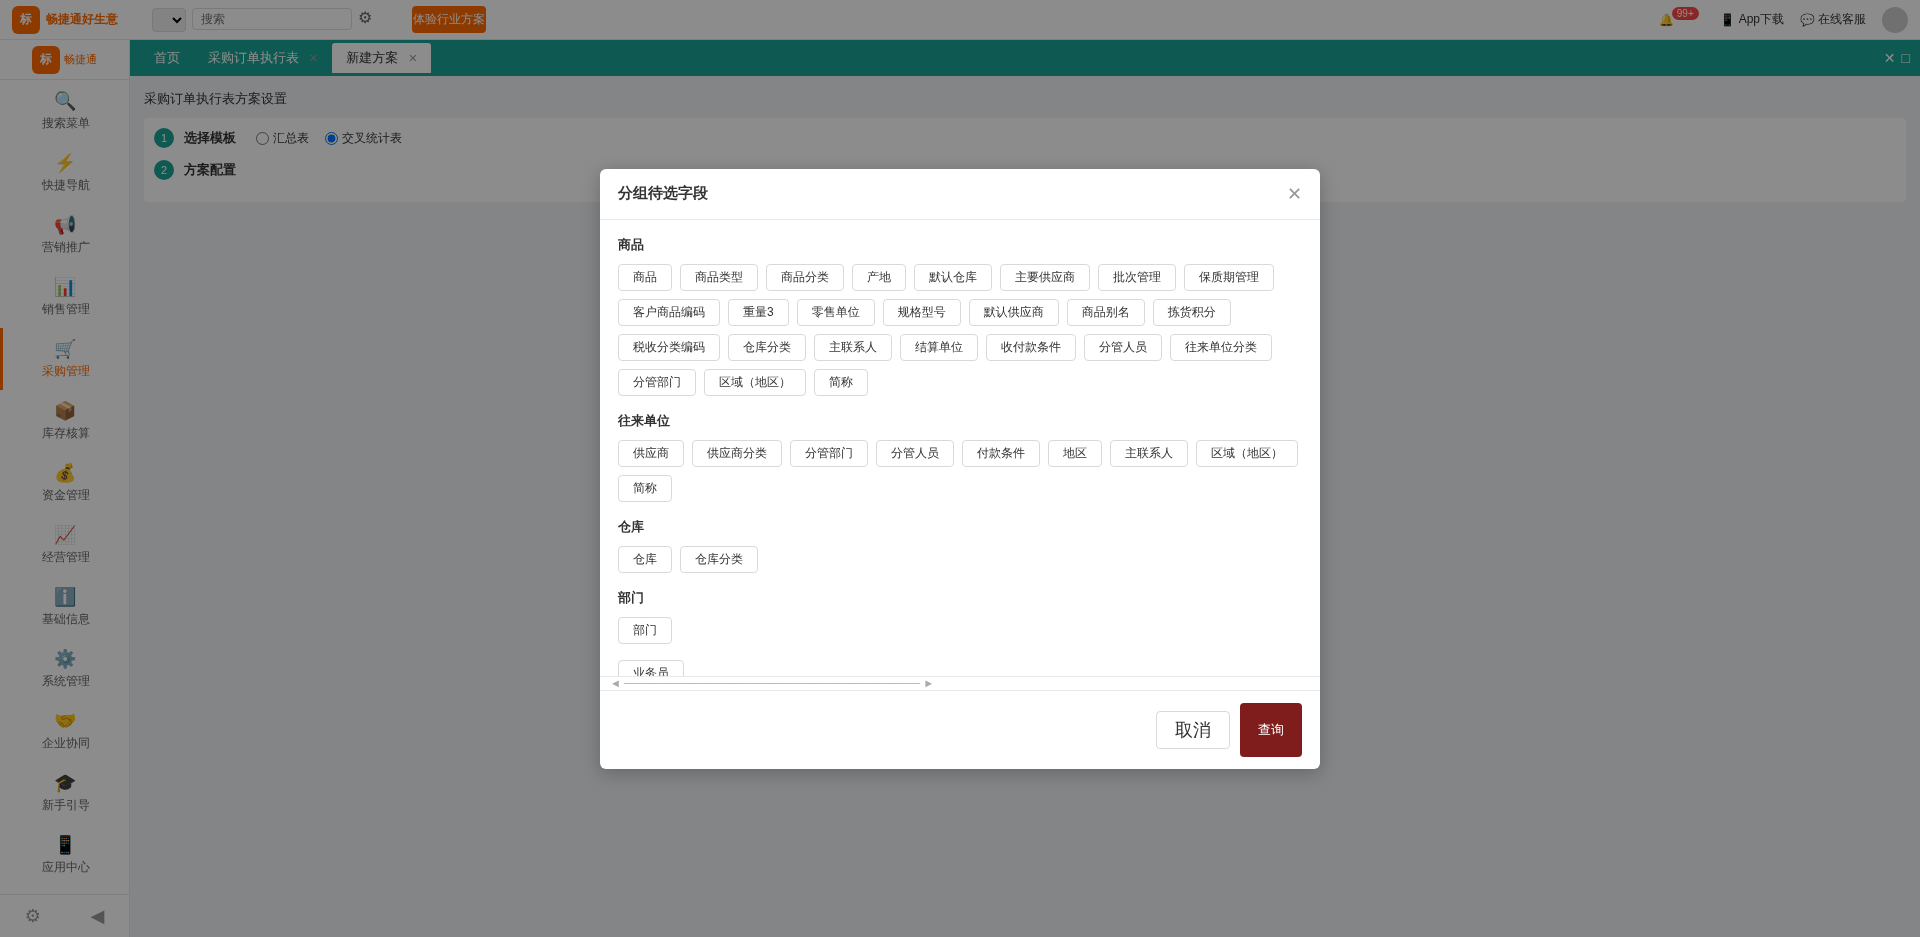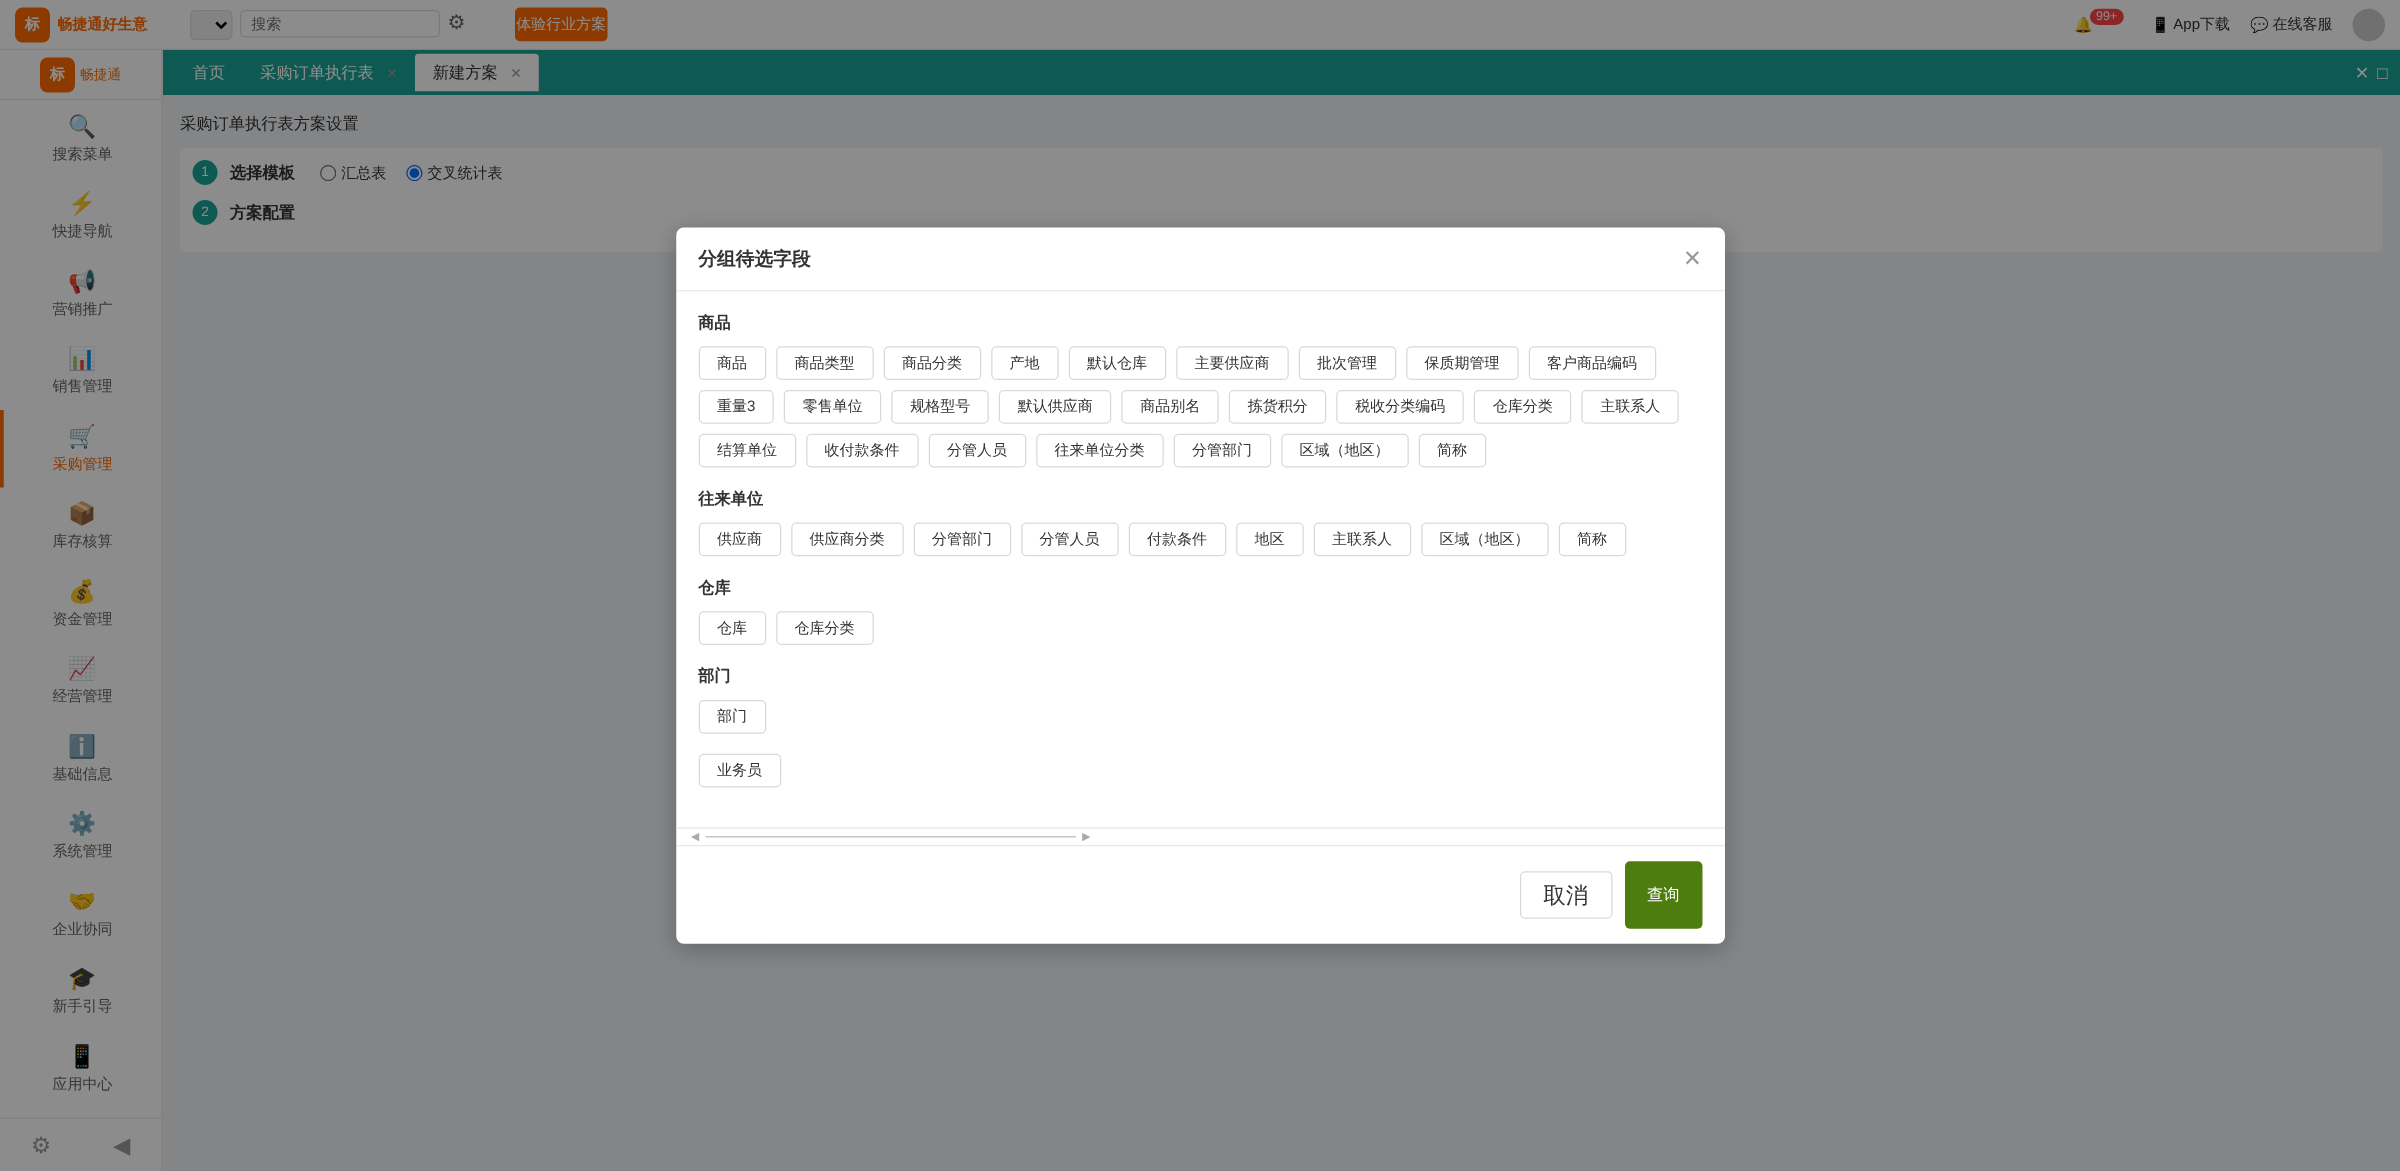--- a/index.html
+++ b/index.html
@@ -81,21 +81,21 @@
     }
     .page-title { font-size: 13px; color: #333; margin-bottom: 10px; }
 
     
     .modal-overlay {
       position: fixed; top: 0; left: 0; right: 0; bottom: 0;
       background: rgba(0,0,0,0.45); z-index: 200;
       display: flex; align-items: center; justify-content: center;
     }
     .modal {
-      background: #fff; border-radius: 6px; width: 839px;
+      background: #fff; border-radius: 6px; width: 720px;
       max-height: 600px; display: flex; flex-direction: column;
       box-shadow: 0 4px 20px rgba(0,0,0,0.25);
     }
     .modal-header {
       padding: 14px 18px; border-bottom: 1px solid #e8e8e8;
       display: flex; align-items: center; justify-content: space-between;
       font-size: 15px; font-weight: bold; color: #333; flex-shrink: 0;
     }
     .modal-close { background: none; border: none; cursor: pointer; font-size: 18px; color: #999; }
     .modal-body {
@@ -133,21 +133,21 @@
     .step-row { display: flex; align-items: center; gap: 10px; margin-bottom: 12px; }
     .step-badge {
       width: 20px; height: 20px; border-radius: 50%; background: #1aa596;
       color: #fff; font-size: 11px; display: flex; align-items: center; justify-content: center; flex-shrink: 0;
     }
     .step-label { font-size: 13px; color: #333; font-weight: bold; }
     .radio-group { display: flex; gap: 16px; margin-left: 10px; }
     .radio-item { display: flex; align-items: center; gap: 4px; font-size: 12px; color: #333; }
 
     .btn-cancel { border: 1px solid #d9d9d9; background: #fff; border-radius: 4px; padding: 6px 18px; font-size: 18px; cursor: pointer; color: #333; }
-    .btn-confirm { background: #4d7c0f; border: none; border-radius: 4px; padding: 18px 18px; font-size: 13px; cursor: pointer; color: #fff; }
+    .btn-confirm { background: #7f1d1d; border: none; border-radius: 4px; padding: 18px 18px; font-size: 13px; cursor: pointer; color: #fff; }
   </style>
 </head>
 <body>
 
 <div class="top-bar">
   <div class="logo-area">
     <div class="logo-icon">
       <span>标</span>
     </div>
     <span style="font-size:12px;">畅捷通好生意</span>

